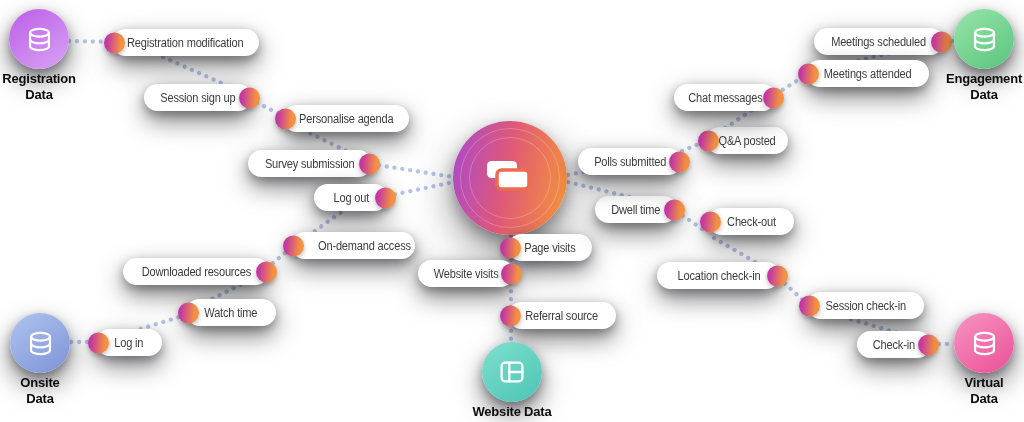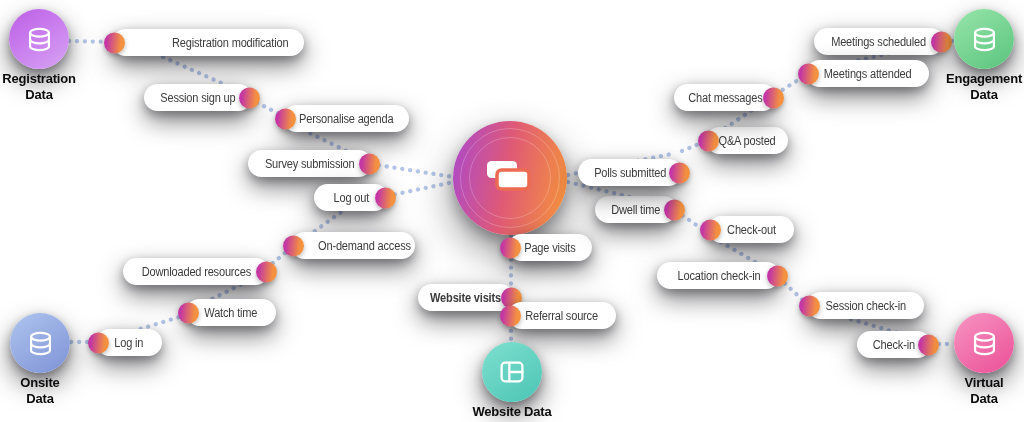--- a/index.html
+++ b/index.html
@@ -89,21 +89,21 @@
   <div id="hub" style="background: linear-gradient(100deg, rgb(176, 74, 196) 5%, rgb(224, 90, 117) 48%, rgb(244, 145, 62) 95%);">
     <div class="hub-ring r1"></div>
     <div class="hub-ring r2"></div>
     <svg width="54" height="42" viewBox="0 0 54 42">
       <rect x="4" y="4" width="30" height="17" rx="4.5" fill="#ffffff"></rect>
       <rect id="hub-front-card" x="14" y="13" width="32" height="19" rx="4.5" fill="#ffffff" stroke="#ed6b50" stroke-width="3.5"></rect>
     </svg>
   </div>
 
   <div id="pills-layer">
-      <div class="pill" style="left: 112px; top: 29px; width: 147px; padding-left: 45px;">
+      <div class="pill" style="left: 112px; top: 29px; width: 147px;">
         <span class="dot left" style="background: linear-gradient(95deg, rgb(195, 54, 164) 15%, rgb(244, 145, 64) 78%);"></span>
         <span class="lbl" style="color: rgb(60, 60, 60);">Registration modification</span>
       </div>
       <div class="pill" style="left: 144px; top: 84px; width: 108px;">
         <span class="dot right" style="background: linear-gradient(95deg, rgb(195, 54, 164) 15%, rgb(244, 145, 64) 78%);"></span>
         <span class="lbl" style="color: rgb(60, 60, 60);">Session sign up</span>
       </div>
       <div class="pill" style="left: 283px; top: 105px; width: 126px;">
         <span class="dot left" style="background: linear-gradient(95deg, rgb(195, 54, 164) 15%, rgb(244, 145, 64) 78%);"></span>
         <span class="lbl" style="color: rgb(60, 60, 60);">Personalise agenda</span>
@@ -129,53 +129,53 @@
         <span class="lbl" style="color: rgb(60, 60, 60);">Watch time</span>
       </div>
       <div class="pill" style="left: 96px; top: 329px; width: 66px;">
         <span class="dot left" style="background: linear-gradient(95deg, rgb(195, 54, 164) 15%, rgb(244, 145, 64) 78%);"></span>
         <span class="lbl" style="color: rgb(60, 60, 60);">Log in</span>
       </div>
       <div class="pill" style="left: 508px; top: 234px; width: 84px;">
         <span class="dot left" style="background: linear-gradient(95deg, rgb(195, 54, 164) 15%, rgb(244, 145, 64) 78%);"></span>
         <span class="lbl" style="color: rgb(60, 60, 60);">Page visits</span>
       </div>
-      <div class="pill" style="left: 418px; top: 284px; width: 96px; font-weight: bold;">
+      <div class="pill" style="left: 418px; top: 260px; width: 96px;">
         <span class="dot right" style="background: linear-gradient(95deg, rgb(195, 54, 164) 15%, rgb(244, 145, 64) 78%);"></span>
         <span class="lbl" style="color: rgb(60, 60, 60);">Website visits</span>
       </div>
       <div class="pill" style="left: 508px; top: 302px; width: 108px;">
         <span class="dot left" style="background: linear-gradient(95deg, rgb(195, 54, 164) 15%, rgb(244, 145, 64) 78%);"></span>
         <span class="lbl" style="color: rgb(60, 60, 60);">Referral source</span>
       </div>
       <div class="pill" style="left: 595px; top: 196px; width: 82px;">
         <span class="dot right" style="background: linear-gradient(95deg, rgb(195, 54, 164) 15%, rgb(244, 145, 64) 78%);"></span>
         <span class="lbl" style="color: rgb(60, 60, 60);">Dwell time</span>
       </div>
-      <div class="pill" style="left: 578px; top: 159px; width: 104px;">
+      <div class="pill" style="left: 578px; top: 148px; width: 104px;">
         <span class="dot right" style="background: linear-gradient(95deg, rgb(195, 54, 164) 15%, rgb(244, 145, 64) 78%);"></span>
         <span class="lbl" style="color: rgb(60, 60, 60);">Polls submitted</span>
       </div>
       <div class="pill" style="left: 706px; top: 127px; width: 82px;">
         <span class="dot left" style="background: linear-gradient(95deg, rgb(195, 54, 164) 15%, rgb(244, 145, 64) 78%);"></span>
         <span class="lbl" style="color: rgb(60, 60, 60);">Q&amp;A posted</span>
       </div>
       <div class="pill" style="left: 674px; top: 84px; width: 102px;">
         <span class="dot right" style="background: linear-gradient(95deg, rgb(195, 54, 164) 15%, rgb(244, 145, 64) 78%);"></span>
         <span class="lbl" style="color: rgb(60, 60, 60);">Chat messages</span>
       </div>
       <div class="pill" style="left: 814px; top: 28px; width: 130px;">
         <span class="dot right" style="background: linear-gradient(95deg, rgb(195, 54, 164) 15%, rgb(244, 145, 64) 78%);"></span>
         <span class="lbl" style="color: rgb(60, 60, 60);">Meetings scheduled</span>
       </div>
       <div class="pill" style="left: 806px; top: 60px; width: 123px;">
         <span class="dot left" style="background: linear-gradient(95deg, rgb(195, 54, 164) 15%, rgb(244, 145, 64) 78%);"></span>
         <span class="lbl" style="color: rgb(60, 60, 60);">Meetings attended</span>
       </div>
-      <div class="pill" style="left: 708px; top: 216px; width: 86px;">
+      <div class="pill" style="left: 708px; top: 208px; width: 86px;">
         <span class="dot left" style="background: linear-gradient(95deg, rgb(195, 54, 164) 15%, rgb(244, 145, 64) 78%);"></span>
         <span class="lbl" style="color: rgb(60, 60, 60);">Check-out</span>
       </div>
       <div class="pill" style="left: 657px; top: 262px; width: 123px;">
         <span class="dot right" style="background: linear-gradient(95deg, rgb(195, 54, 164) 15%, rgb(244, 145, 64) 78%);"></span>
         <span class="lbl" style="color: rgb(60, 60, 60);">Location check-in</span>
       </div>
       <div class="pill" style="left: 807px; top: 292px; width: 117px;">
         <span class="dot left" style="background: linear-gradient(95deg, rgb(195, 54, 164) 15%, rgb(244, 145, 64) 78%);"></span>
         <span class="lbl" style="color: rgb(60, 60, 60);">Session check-in</span>

